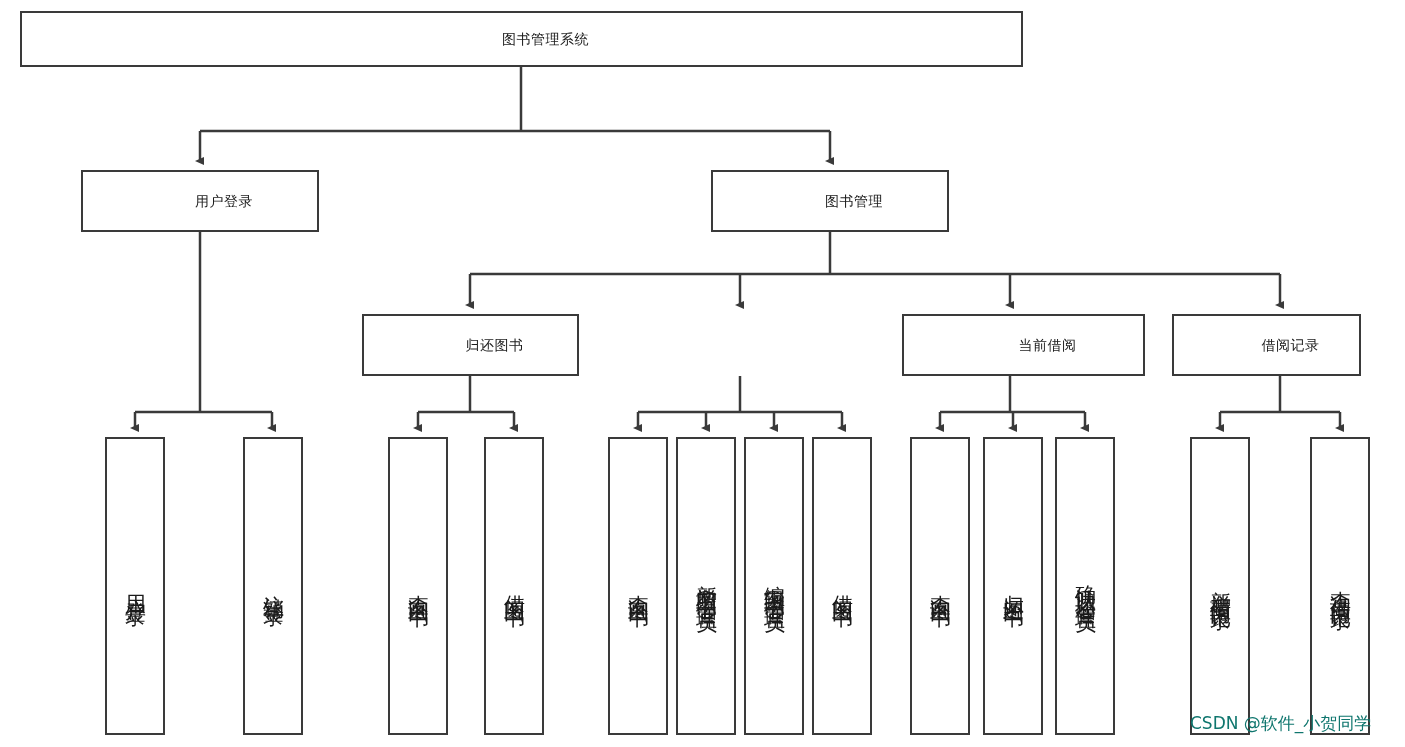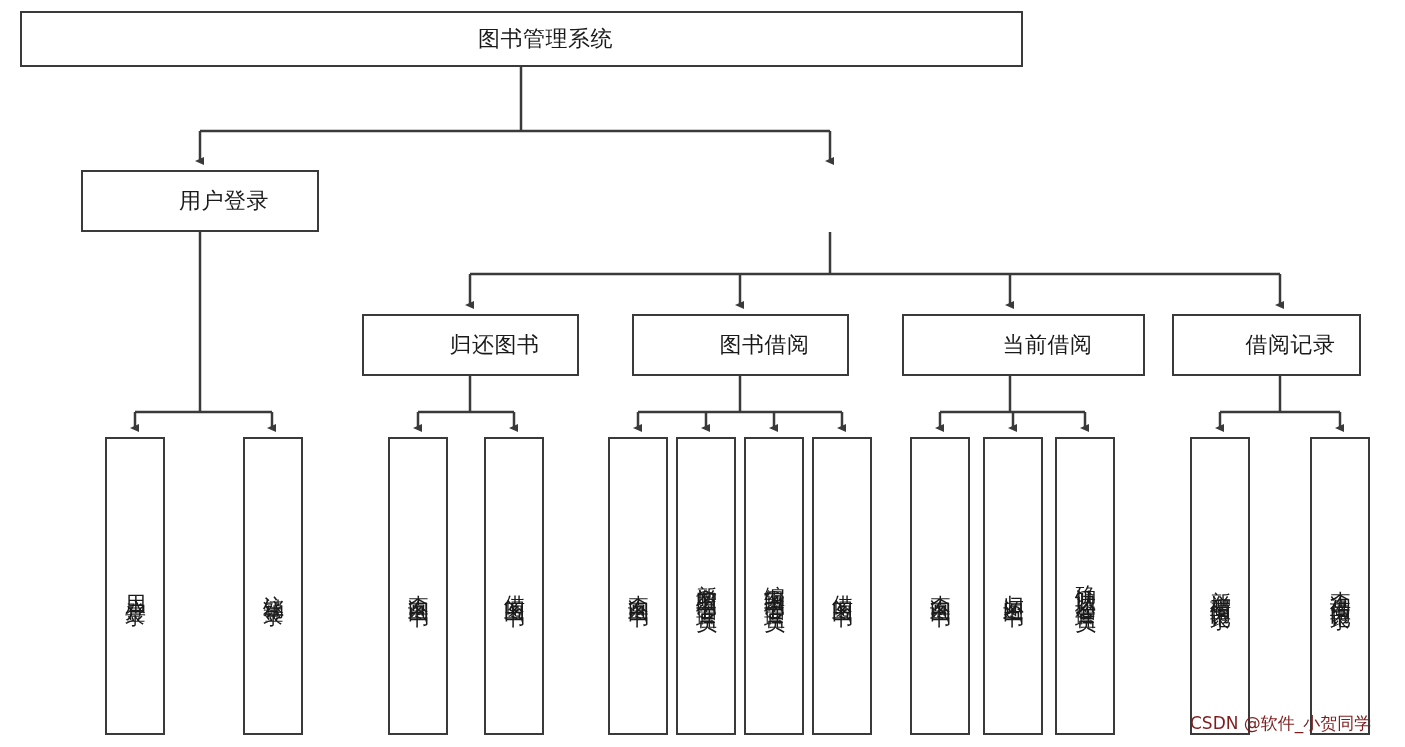--- a/index.html
+++ b/index.html
@@ -33,21 +33,21 @@
     border: 2px solid #3a3a3a;
     display: flex;
     align-items: center;
     justify-content: center;
     color: #1a1a1a;
     z-index: 2;
   }
   .node.level-root,
   .node.level-2,
   .node.level-3 {
-    font-size: 22px;
+    font-size: 14px;
     letter-spacing: 0.5px;
     padding-left: 48px;
   }
   .node.leaf {
     font-size: 21px;
   }
   .node .label {
     display: block;
     text-align: center;
     line-height: 1.18;
@@ -57,21 +57,21 @@
     text-orientation: upright;
     letter-spacing: 4px;
     line-height: 1.0;
     max-height: 288px;
   }
   .watermark {
     position: absolute;
     left: 1190px;
     top: 712px;
     font-size: 17px;
-    color: #7f1d1d;
+    color: #0f766e;
     white-space: nowrap;
     z-index: 5;
     font-family: "DejaVu Sans", "Liberation Sans", sans-serif;
   }
 </style>
 </head>
 <body>
 
 <div id="diagram">
 
@@ -127,26 +127,26 @@
     </g>
   </svg>
 
   <div class="node level-root" style="left:20px; top:11px; width:1003px; height:56px;">
     <span class="label">图书管理系统</span>
   </div>
 
   <div class="node level-2" style="left:81px; top:170px; width:238px; height:62px;">
     <span class="label">用户登录</span>
   </div>
+  <div class="node level-2" style="left:711px; top:170px; width:238px; height:62px;">
+    <span class="label">图书管理</span>
+  </div>
 
   <div class="node level-3" style="left:362px; top:314px; width:217px; height:62px;">
     <span class="label">归还图书</span>
-  </div>
-  <div class="node level-3" style="left:632px; top:314px; width:217px; height:62px;">
-    <span class="label">图书借阅</span>
   </div>
   <div class="node level-3" style="left:902px; top:314px; width:243px; height:62px;">
     <span class="label">当前借阅</span>
   </div>
   <div class="node level-3" style="left:1172px; top:314px; width:189px; height:62px;">
     <span class="label">借阅记录</span>
   </div>
 
   <div class="node leaf" style="left:105px; top:437px; width:60px; height:298px;">
     <span class="label">用户登录</span>

